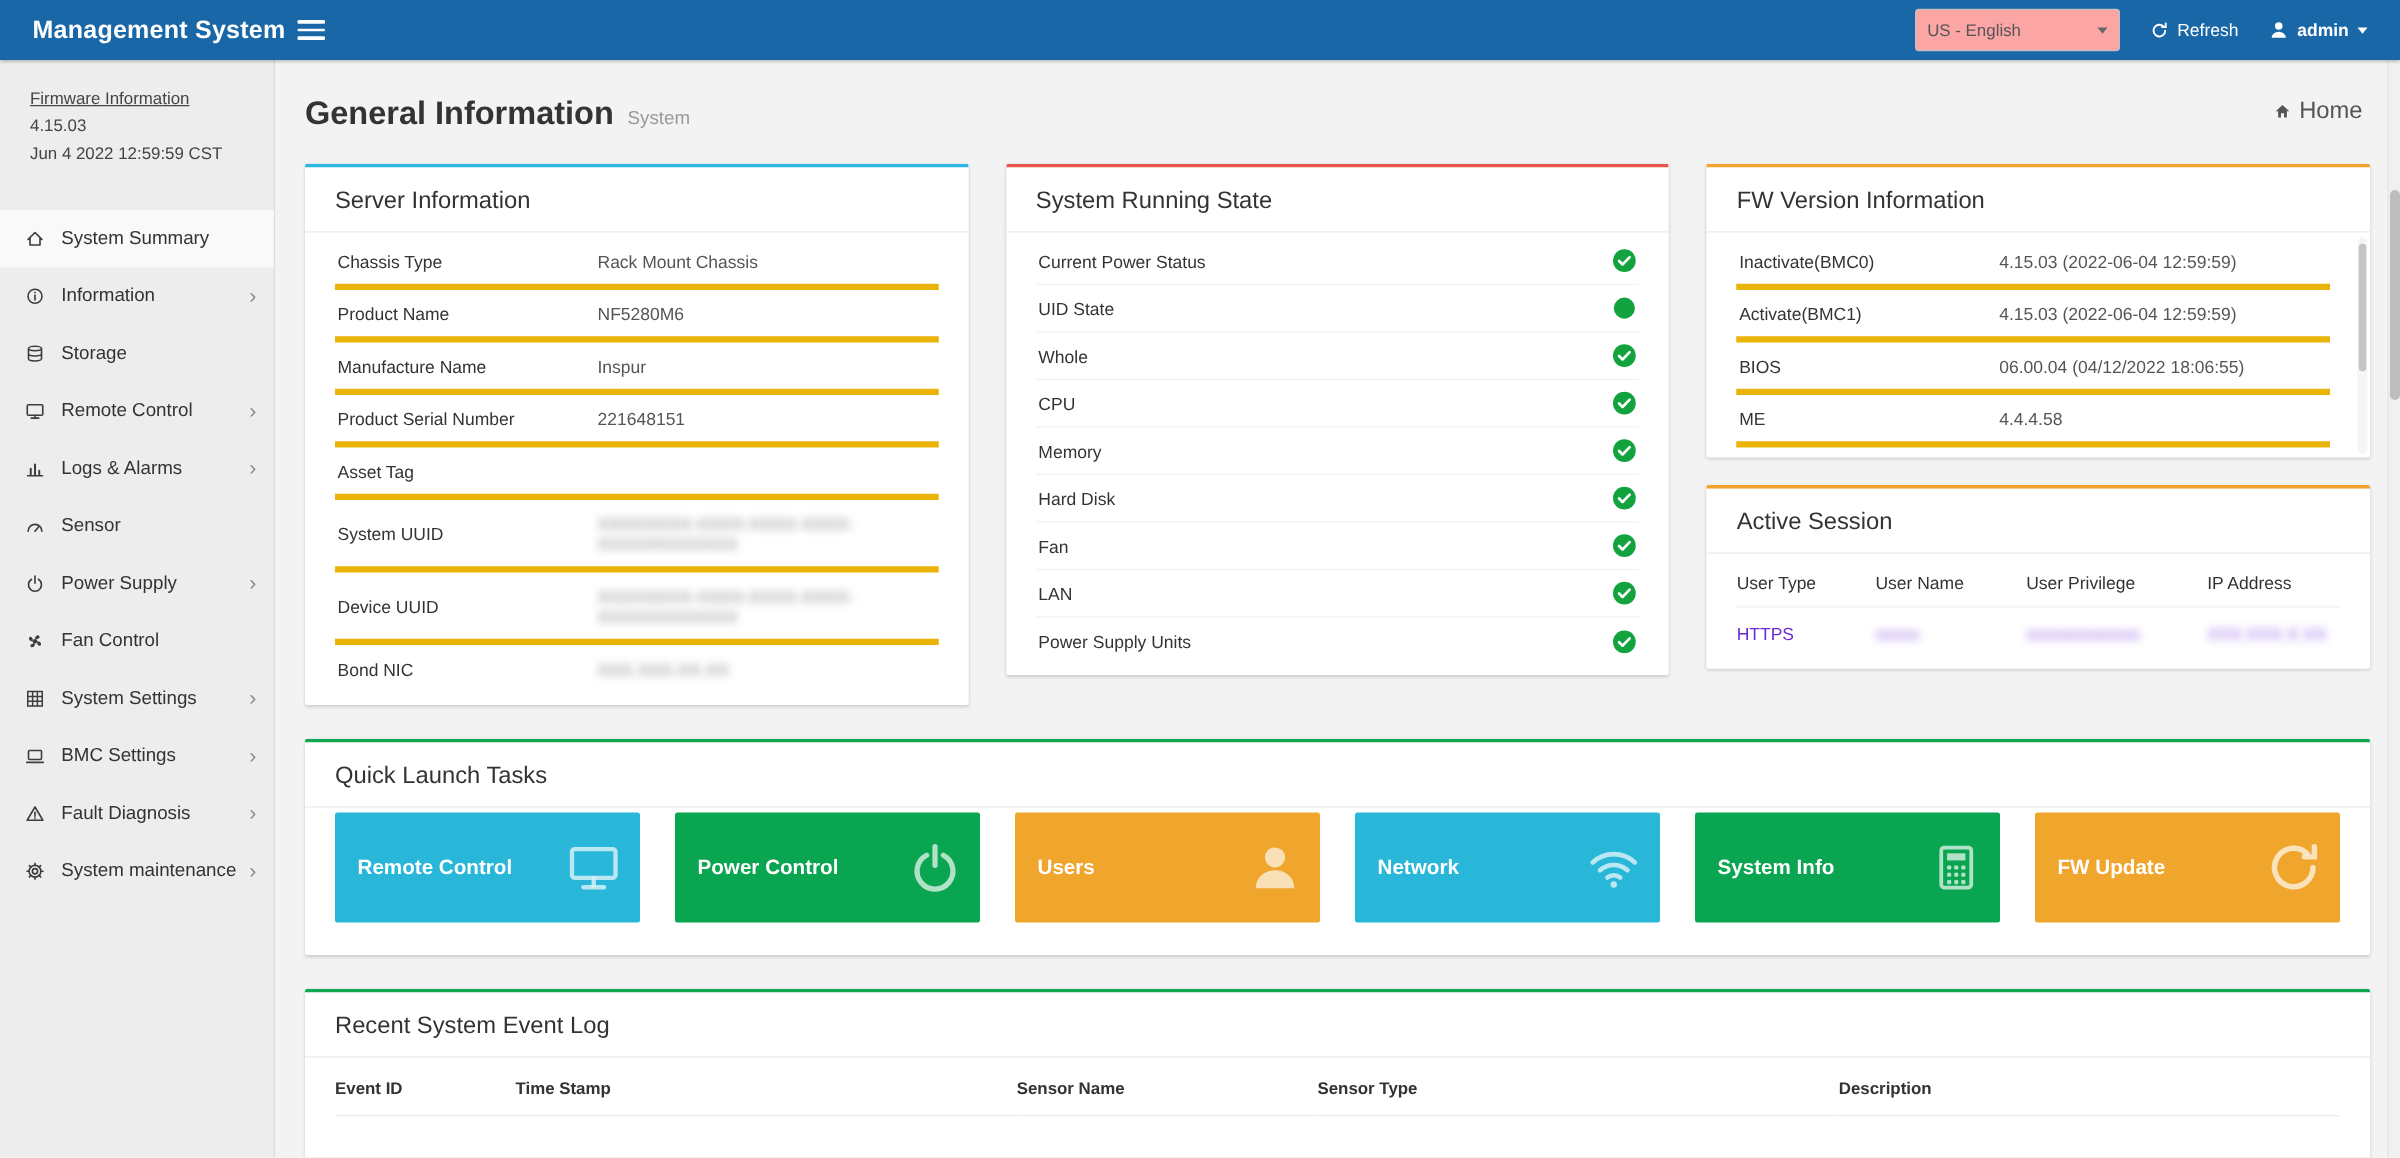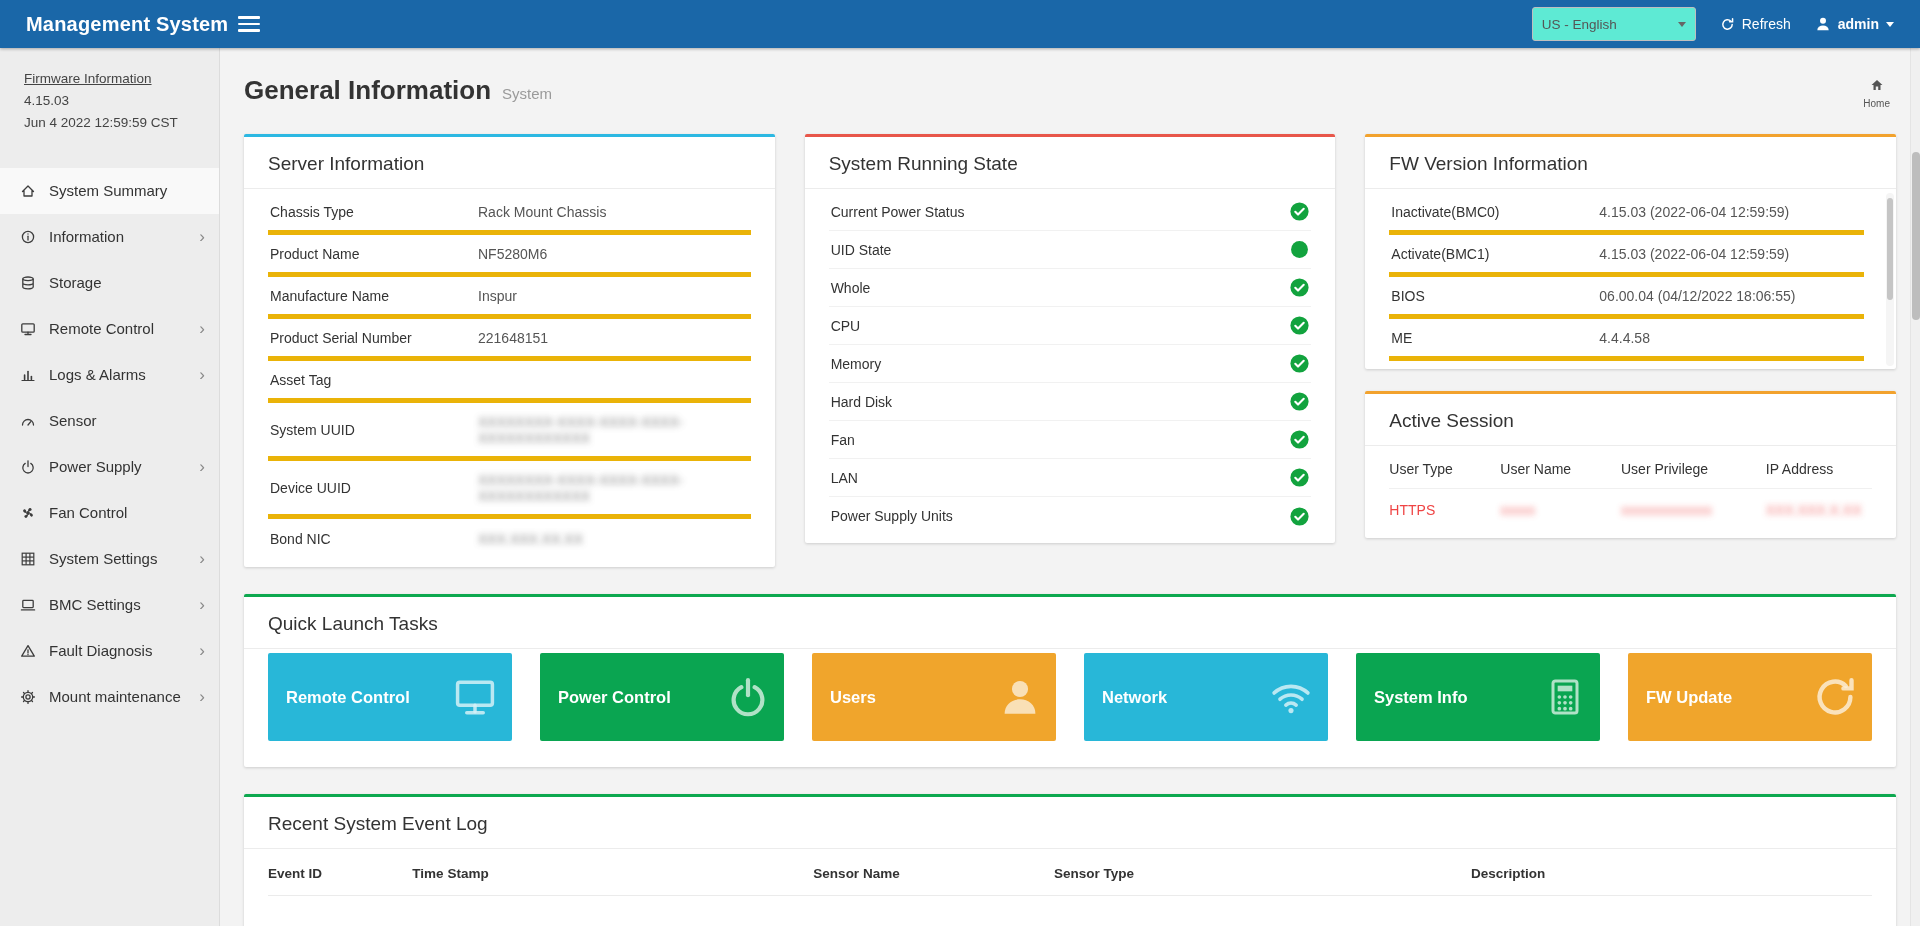--- a/index.html
+++ b/index.html
@@ -5,21 +5,21 @@
   * { box-sizing: border-box; margin: 0; padding: 0; }
   html,body { width:1920px; height:926px; overflow:hidden; }
   body { font-family:"Liberation Sans","DejaVu Sans",sans-serif; background:#f3f3f3; color:#333; }
 
   
   .topbar { height:48px; background:#1a67a8; display:flex; align-items:center; padding:0 26px; color:#fff; position:relative; z-index:10; box-shadow:0 1px 3px rgba(0,0,0,.3); }
   .brand { font-size:20px; font-weight:700; width:212px; letter-spacing:.2px; cursor:pointer; }
   .hamburger { width:22px; display:flex; flex-direction:column; gap:4px; cursor:pointer; }
   .hamburger span { height:2.5px; background:#fff; border-radius:1px; }
   .topbar-right { margin-left:auto; display:flex; align-items:center; gap:24px; }
-  .lang-select { width:164px; height:30px; background:#5eead4; border:1px solid #bfbfbf; border-radius:3px; display:flex; align-items:center; justify-content:space-between; padding:16px 9px; color:#555; font-size:13.5px; cursor:pointer; }
+  .lang-select { width:164px; height:30px; background:#fca5a5; border:1px solid #bfbfbf; border-radius:3px; display:flex; align-items:center; justify-content:space-between; padding:16px 9px; color:#555; font-size:13.5px; cursor:pointer; }
   .caret-down { width:0; height:0; border-left:4.5px solid transparent; border-right:4.5px solid transparent; border-top:5.5px solid #666; }
   .caret-down.white { border-top-color:#fff; }
   .tb-btn { display:flex; align-items:center; gap:7px; font-size:14px; cursor:pointer; }
   .tb-btn.bold { font-weight:700; }
 
   
   .app { display:flex; height:878px; }
   .sidebar { width:220px; flex:none; background:#ededed; border-right:1px solid #dcdcdc; }
   .main { flex:1; position:relative; overflow:hidden; }
 
@@ -31,21 +31,21 @@
   .side-item.active { background:#f9f9f9; }
   .si-icon { width:29px; flex:none; color:#3d3d3d; display:flex; align-items:center; }
   .si-label { flex:1; white-space:nowrap; }
   .chev { color:#8a8a8a; font-size:17px; line-height:1; margin-left:6px; }
 
   
   .page-header { display:flex; align-items:flex-start; padding:27px 30px 25px 24px; }
   .ph-titles { display:flex; align-items:baseline; gap:11px; }
   .page-title { font-size:26px; font-weight:600; color:#333; }
   .page-sub { font-size:15px; color:#9a9a9a; }
-  .breadcrumb { margin-left:auto; display:flex; align-items:center; gap:6px; font-size:10px; color:#555; margin-top:3px; cursor:pointer;flex-direction:column; }
+  .breadcrumb { margin-left:auto; display:flex; align-items:center; gap:6px; font-size:19px; color:#555; margin-top:3px; cursor:pointer; }
 
   
   .cards-grid { padding:0 24px 0 24px; display:grid; grid-template-columns:1fr 1fr 1fr; gap:30px; align-items:start; }
   .card { background:#fff; border-top:3px solid #ccc; border-radius:2px; box-shadow:0 1px 3px rgba(0,0,0,.16); }
   .card-title { font-size:19px; font-weight:400; color:#333; padding:16px 24px 13px; border-bottom:1px solid #ececec; }
   .kv-rows { padding:4px 24px 8px; }
   .kv-row { display:flex; align-items:center; padding:10.5px 2px; border-bottom:5px solid #eab308; font-size:14px; min-height:40px; }
   .kv-rows .kv-row:last-child { border-bottom:none; }
   .kv-label { width:208px; flex:none; color:#333; }
   .kv-value { color:#555; }
@@ -57,21 +57,21 @@
 
   .col3 { display:flex; flex-direction:column; gap:22px; }
   .fw-card { height:235px; position:relative; overflow:hidden; }
   .fw-card .kv-rows { padding-right:32px; }
   .inner-scroll { position:absolute; top:56px; bottom:3px; right:2px; width:8px; background:#f5f5f5; border-radius:4px; }
   .inner-thumb { position:absolute; top:5px; left:1px; width:6px; height:102px; background:#c5c5c5; border-radius:3px; cursor:pointer; }
 
   .session-table { padding:4px 24px 14px; }
   .sess-head, .sess-row { display:grid; grid-template-columns:23% 25% 30% 22%; font-size:14px; }
   .sess-head { color:#333; padding:11px 0; border-bottom:1px solid #f0f0f0; }
-  .sess-row { color:#ef4444; padding:13px 0 6px; }
+  .sess-row { color:#6d28d9; padding:13px 0 6px; }
 
   
   .wide { margin:27px 24px 0; }
   .tiles { display:grid; grid-template-columns:repeat(6,1fr); gap:28px; padding:4px 24px 26px; }
   .tile { height:88px; border-radius:2px; display:flex; align-items:center; padding:0 18px; color:#fff; position:relative; cursor:pointer; }
   .tile-label { font-size:16.5px; font-weight:600; }
   .tile-icon { position:absolute; right:15px; top:50%; transform:translateY(-50%); opacity:.8; display:flex; }
 
   
   .elog-card { min-height:290px; }
@@ -256,21 +256,21 @@
       </div>
 
       <div class="side-item">
         <span class="si-icon">
             <svg width="16" height="16" viewBox="0 0 16 16" fill="none" stroke="currentColor" stroke-width="1.3" stroke-linecap="round">
               <circle cx="8" cy="8" r="2.1"></circle>
               <circle cx="8" cy="8" r="4.7"></circle>
               <path d="M8 1.6v1.7M8 12.7v1.7M1.6 8h1.7M12.7 8h1.7M3.5 3.5l1.2 1.2M11.3 11.3l1.2 1.2M12.5 3.5l-1.2 1.2M4.7 11.3l-1.2 1.2"></path>
             </svg>
           </span>
-        <span class="si-label">Mount maintenance</span>
+        <span class="si-label">System maintenance</span>
         <span class="chev">›</span>
       </div>
 
     </nav>
   </aside>
 
   <div class="main">
 
     <div class="page-header">
       <div class="ph-titles">

